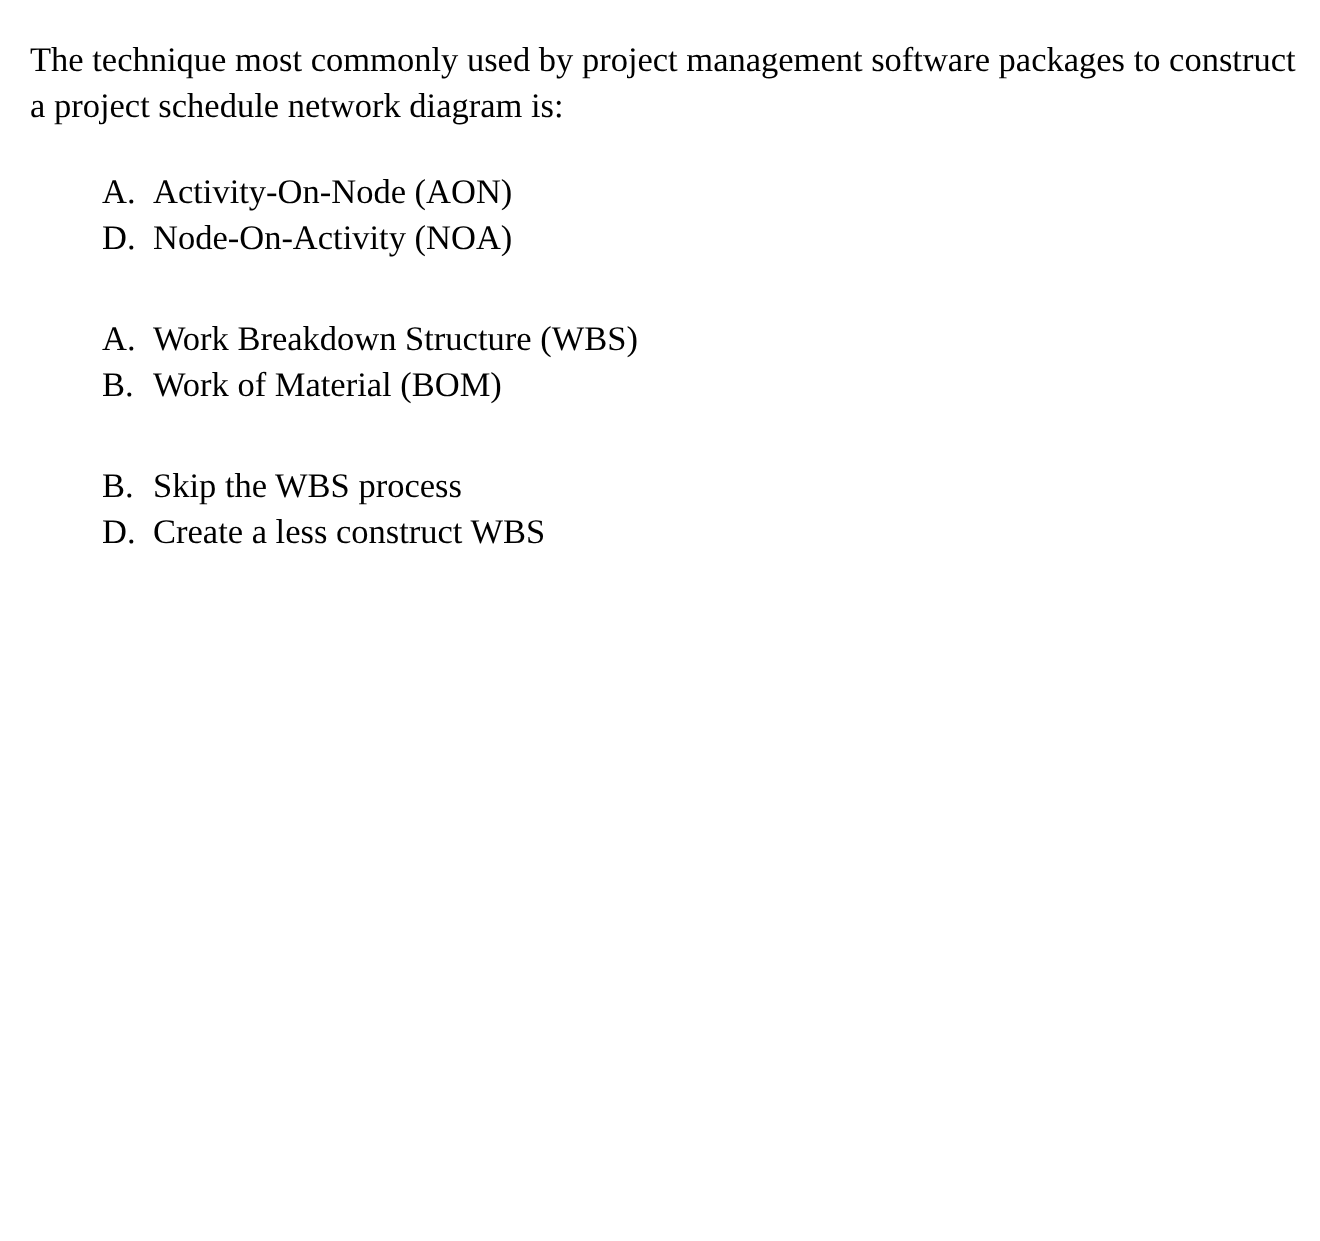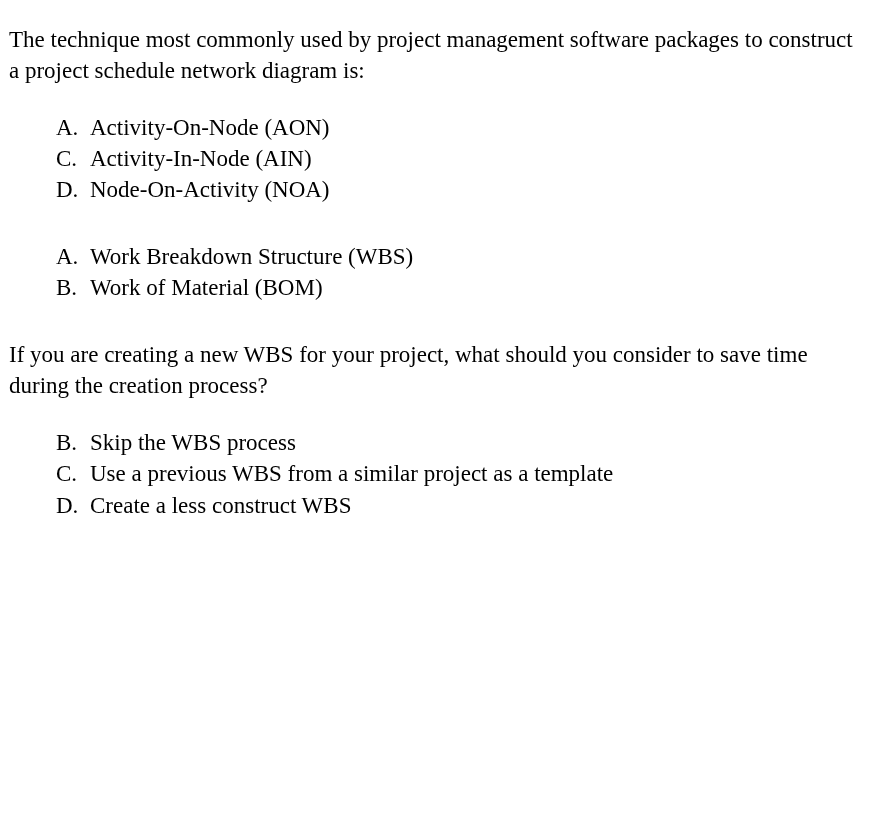--- a/index.html
+++ b/index.html
@@ -10,56 +10,53 @@
       margin: 0;
       padding: 24px 8px 40px 8px;
       line-height: 1.35;
       width: 880px;
       box-sizing: border-box;
     }
     .question {
       margin-bottom: 36px;
     }
     .question-text {
-      margin: 0 0 26px 1px;
+      margin: 0 0 26px 12px;
       padding-right: 6px;
     }
     .options {
       list-style: none;
-      margin: 0;
+      margin: 12px;
       padding: 0 0 0 48px;
     }
     .options li {
       margin: 0;
       line-height: 1.35;
     }
     .option-letter {
       display: inline-block;
       width: 34px;
     }
   </style>
 </head>
 <body>
 
 <div class="question">
   <p class="question-text">The technique most commonly used by project management software packages to construct a project schedule network diagram is:</p>
   <ul class="options">
     <li><span class="option-letter">A.</span><span>Activity-On-Node (AON)</span></li>
-    <li><span class="option-letter">C.</span><span>Activity-In-Node (AIN)</span></li>
     <li><span class="option-letter">D.</span><span>Node-On-Activity (NOA)</span></li>
   </ul>
 </div>
 
 <div class="question">
   <ul class="options">
     <li><span class="option-letter">A.</span><span>Work Breakdown Structure (WBS)</span></li>
     <li><span class="option-letter">B.</span><span>Work of Material (BOM)</span></li>
   </ul>
 </div>
 
 <div class="question">
-  <p class="question-text">If you are creating a new WBS for your project, what should you consider to save time during the creation process?</p>
   <ul class="options">
     <li><span class="option-letter">B.</span><span>Skip the WBS process</span></li>
-    <li><span class="option-letter">C.</span><span>Use a previous WBS from a similar project as a template</span></li>
     <li><span class="option-letter">D.</span><span>Create a less construct WBS</span></li>
   </ul>
 </div>
 
 </body></html>

